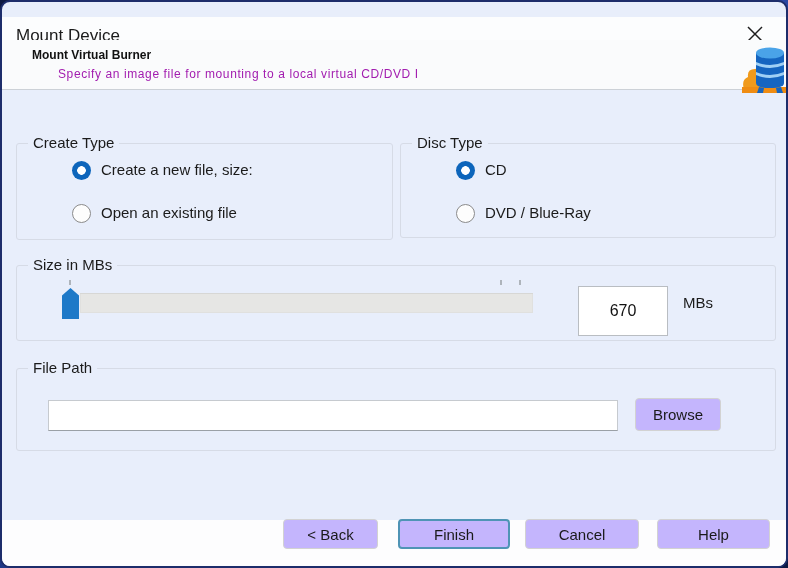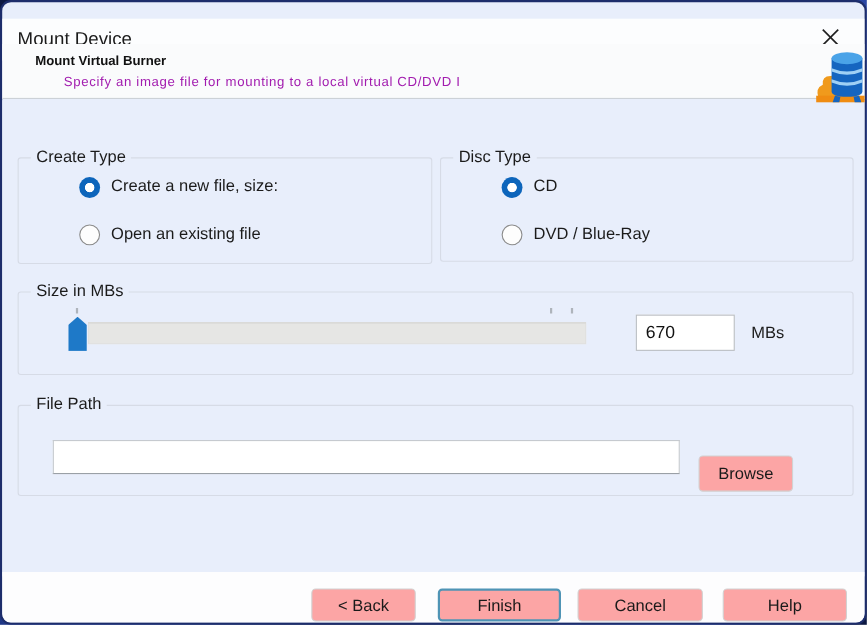--- a/index.html
+++ b/index.html
@@ -103,24 +103,24 @@
   }
   .slider-track {
     position: absolute; left: 63px; top: 27px;
     width: 453px; height: 20px;
     background: #e6e6e4;
     box-shadow: inset 0 1px 0 #d7d7d5, inset 0 0 0 1px #e0e0de;
     cursor: pointer;
   }
   .size-input {
     position: absolute; left: 561px; top: 20px;
-    width: 90px; height: 33px;
+    width: 90px; height: 50px;
     border: 1px solid #b9bdc2; background: #ffffff;
     font-family: "Liberation Sans", sans-serif;
-    font-size: 16px; color: #111; padding: 0 8px;
+    font-size: 16px; color: #111; padding: 0 8px; text-align: center;
   }
   .size-unit { position: absolute; left: 666px; top: 28px; font-size: 15px; color: #1b1b1b; }
 
   
   .path-input {
     position: absolute; left: 31px; top: 31px;
     width: 570px; height: 31px;
     border: 1px solid #c6cacf; border-bottom-color: #9aa0a6;
     background: #ffffff;
     font-family: "Liberation Sans", sans-serif;
@@ -130,27 +130,27 @@
     position: absolute; left: 618px; top: 29px;
     width: 86px; height: 33px;
   }
   
   .footer {
     position: absolute; left: 0; right: 0; bottom: 0; height: 46px;
     background: #fdfdfe;
   }
   .btn {
     position: absolute;
-    background: #fca5a5;
+    background: #c4b5fd;
     border: 1px solid #d2d2d2;
     border-radius: 4px;
     font-family: "Liberation Sans", sans-serif;
     font-size: 15px; color: #1a1a1a;
     cursor: pointer;
-    display: flex; align-items: center; justify-content: center; margin-top: 16px;
+    display: flex; align-items: center; justify-content: center;
   }
   .btn-back   { left: 281px; top: -1px; width: 95px; height: 30px; }
   .btn-finish { left: 396px; top: -1px; width: 112px; height: 30px; border: 2px solid #4f94b5; }
   .btn-cancel { left: 523px; top: -1px; width: 114px; height: 30px; }
   .btn-help   { left: 655px; top: -1px; width: 113px; height: 30px; }
 </style>
 </head>
 <body>
 
 <div class="dialog">

